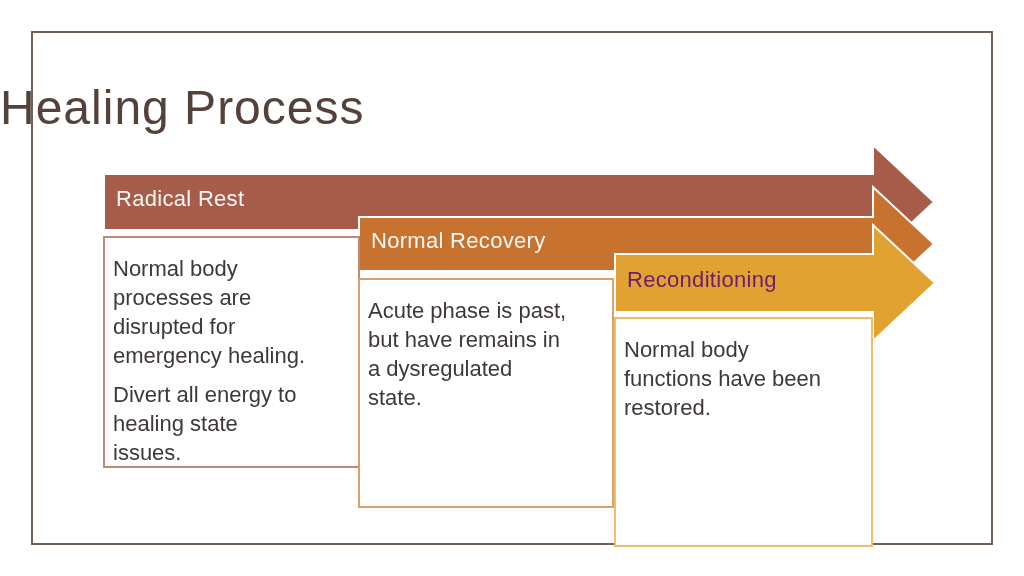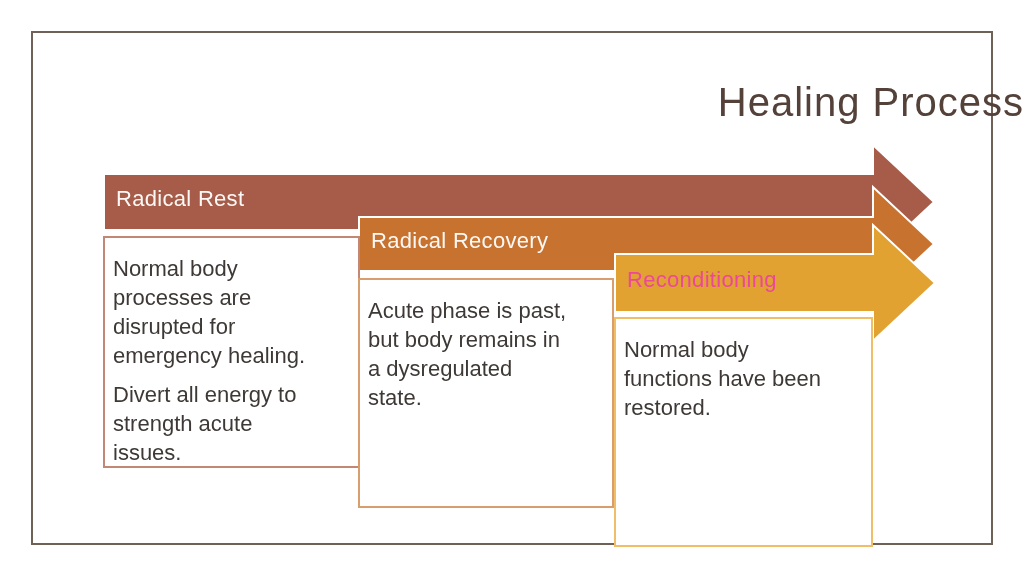--- a/index.html
+++ b/index.html
@@ -13,22 +13,22 @@
   .frame{
     position:absolute;
     left:31px;top:31px;width:958px;height:510px;
     border:2px solid #6F6058;
     z-index:0;
   }
   .title{
     position:absolute;
     top:80px;left:0;right:0;
     margin:0;
-    text-align:right;
-    font-size:40px;
+    text-align:left;
+    font-size:48px;
     font-weight:300;
     letter-spacing:1px;
     z-index:2;
   }
   .arrows{
     position:absolute;
     left:0;top:0;width:1024px;height:576px;
     z-index:1;
   }
   .arrows polygon{
@@ -80,37 +80,37 @@
   <h1 class="title" style="color: rgb(84, 65, 58);">Healing Process</h1>
 
   <svg class="arrows" viewBox="0 0 1024 576" aria-hidden="true">
     <polygon points="104,174 873,174 873,145 934,202 873,259 873,230 104,230" fill="#A65C49"></polygon>
     <polygon points="359,217 873,217 873,187 934,244 873,301 873,271 359,271" fill="#C7722F"></polygon>
     <polygon points="615,254 873,254 873,225 935,283 873,341 873,312 615,312" fill="#E1A231"></polygon>
   </svg>
 
   <div id="label1" class="band-label" style="color: rgb(252, 248, 245);">Radical Rest</div>
 
-  <div id="label2" class="band-label" style="color: rgb(252, 248, 245);">Radical Recovery</div>
+  <div id="label2" class="band-label" style="color: rgb(252, 248, 245);">Normal Recovery</div>
 
-  <div id="label3" class="band-label" style="color: #ec4899;">Reconditioning</div>
+  <div id="label3" class="band-label" style="color: #701a75;">Reconditioning</div>
 
   <div id="box1" class="textbox" style="border-color: rgb(194, 136, 117);">
     <p style="color: rgb(62, 57, 54);">Normal body
 processes are
 disrupted for
 emergency healing.</p>
     <p style="color: rgb(62, 57, 54);">Divert all energy to
-strength acute
+healing state
 issues.</p>
   </div>
 
   <div id="box2" class="textbox" style="border-color: rgb(217, 158, 110);">
     <p style="color: rgb(62, 57, 54);">Acute phase is past,
-but body remains in
+but have remains in
 a dysregulated
 state.</p>
   </div>
 
   <div id="box3" class="textbox" style="border-color: rgb(239, 190, 103);">
     <p style="color: rgb(62, 57, 54);">Normal body
 functions have been
 restored.</p>
   </div>
 

